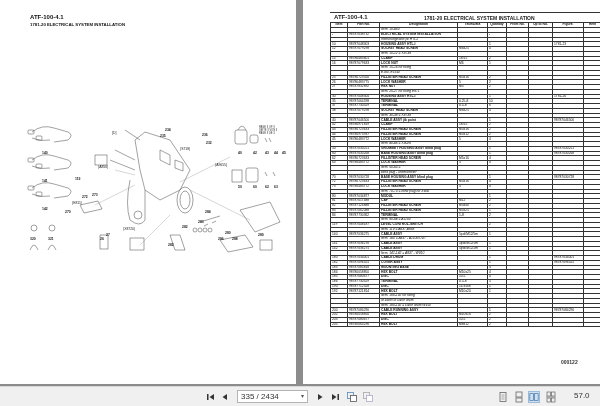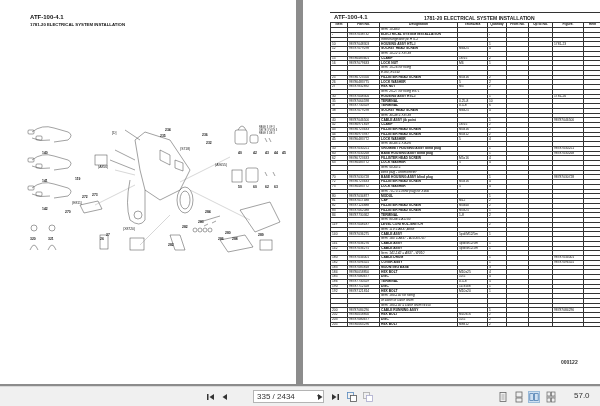--- a/index.html
+++ b/index.html
@@ -16,21 +16,21 @@
   .rh-code { position: absolute; left: 4px; top: 1px; font-size: 6px; font-weight: bold; color: #222; }
   .rh-title { position: absolute; left: 94px; top: 1.5px; font-size: 5px; font-weight: bold; color: #222; }
   table.parts { position: absolute; left: 27px; top: 22px; border-collapse: collapse; table-layout: fixed; width: 271px; }
   table.parts th, table.parts td { border: 0.6px solid #333; font-size: 3.3px; height: 4.75px; line-height: 3.6px; padding: 0 1px; overflow: hidden; white-space: nowrap; color: #111; }
   table.parts th { font-weight: bold; text-align: center; height: 5.2px; }
   table.parts td.des { font-weight: bold; }
   table.parts tr.note td.des { font-weight: normal; font-style: italic; }
   .pagenum { position: absolute; left: 258px; top: 359px; font-size: 5px; font-weight: bold; color: #333; }
   .toolbar { position: absolute; left: 0; top: 386px; width: 600px; height: 20px; background: #f0f0f0; border-top: 1px solid #d8d8d8; }
   .tb-btn { position: absolute; top: 4px; width: 12px; height: 12px; font-size: 8px; color: #333; text-align: center; line-height: 12px; cursor: pointer; }
-  .page-input { position: absolute; left: 237px; top: 3px; width: 71px; height: 13px; border: 1px solid #b4b4b4; background: #fff; font-size: 8px; color: #333; line-height: 11px; padding-left: 3px; margin-left: 16px; }
+  .page-input { position: absolute; left: 237px; top: 3px; width: 71px; height: 13px; border: 1px solid #b4b4b4; background: #fff; font-size: 8px; color: #333; line-height: 11px; padding-left: 3px; }
   .page-input .dd { position: absolute; right: 3px; top: 0; font-size: 6px; color: #555; }
   .zoom-text { position: absolute; left: 557px; top: 4px; font-size: 8px; color: #333; padding-left: 17px; }
   .sel { background: #cfe0f2; border: 1px solid #9bbbd9; }
 </style>
 </head>
 <body>
 
 <div class="viewer">
 
   <div class="page page-left">

